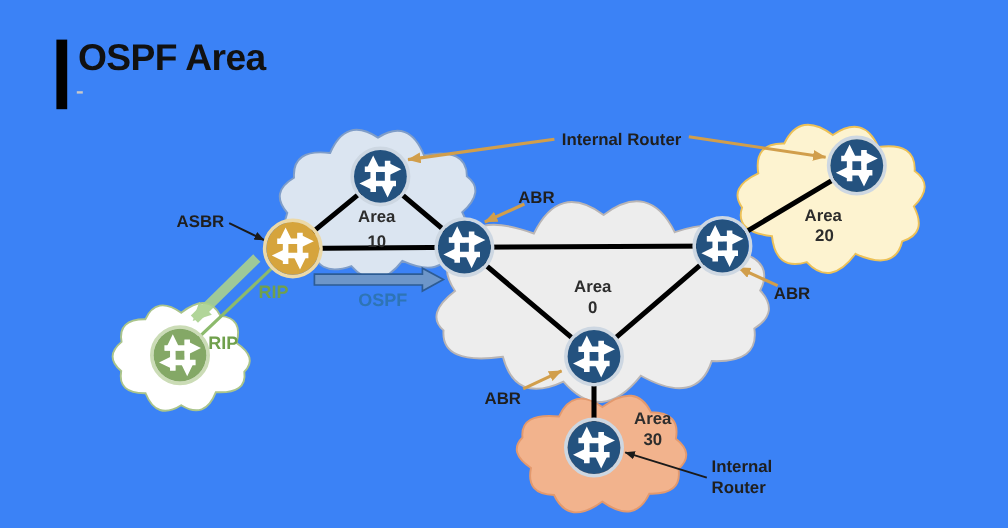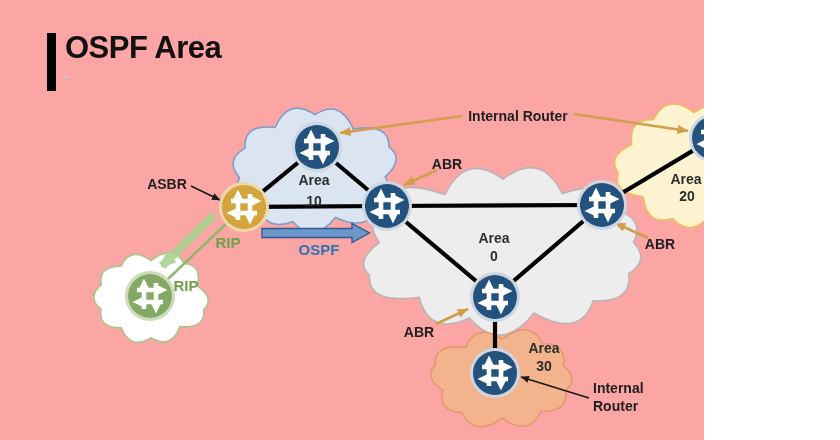--- a/index.html
+++ b/index.html
@@ -1,16 +1,16 @@
 <!DOCTYPE html>
 <html><head>
 <meta charset="utf-8">
 <style>
   html,body{margin:0;padding:0;background:#fff;}
-  #stage{position:relative;width:704px;height:440px;background:#fca5a5;overflow:hidden;
+  #stage{position:relative;width:840px;height:440px;background:#3b82f6;overflow:hidden;
          font-family:"Liberation Sans",sans-serif;}
   .title-bar{position:absolute;left:47px;top:33px;width:9px;height:58px;background:#000;}
   .page-title{position:absolute;left:65px;top:30px;margin:0;font-size:31px;font-weight:700;
               color:#111;letter-spacing:-0.5px;font-family:"Liberation Sans",sans-serif;}
   .artifact-dot{position:absolute;left:64px;top:76px;width:5px;height:2px;background:#c9c9c9;}
   svg{position:absolute;left:0;top:0;}
   .lbl{font:700 14px "Liberation Sans",sans-serif;fill:#1f1f1f;}
   .area-lbl{font:700 14px "Liberation Sans",sans-serif;fill:#2d2d2d;}
   .proto-lbl{font:700 15px "Liberation Sans",sans-serif;}
   .link{stroke:#000;stroke-width:4.2;stroke-linecap:round;}

